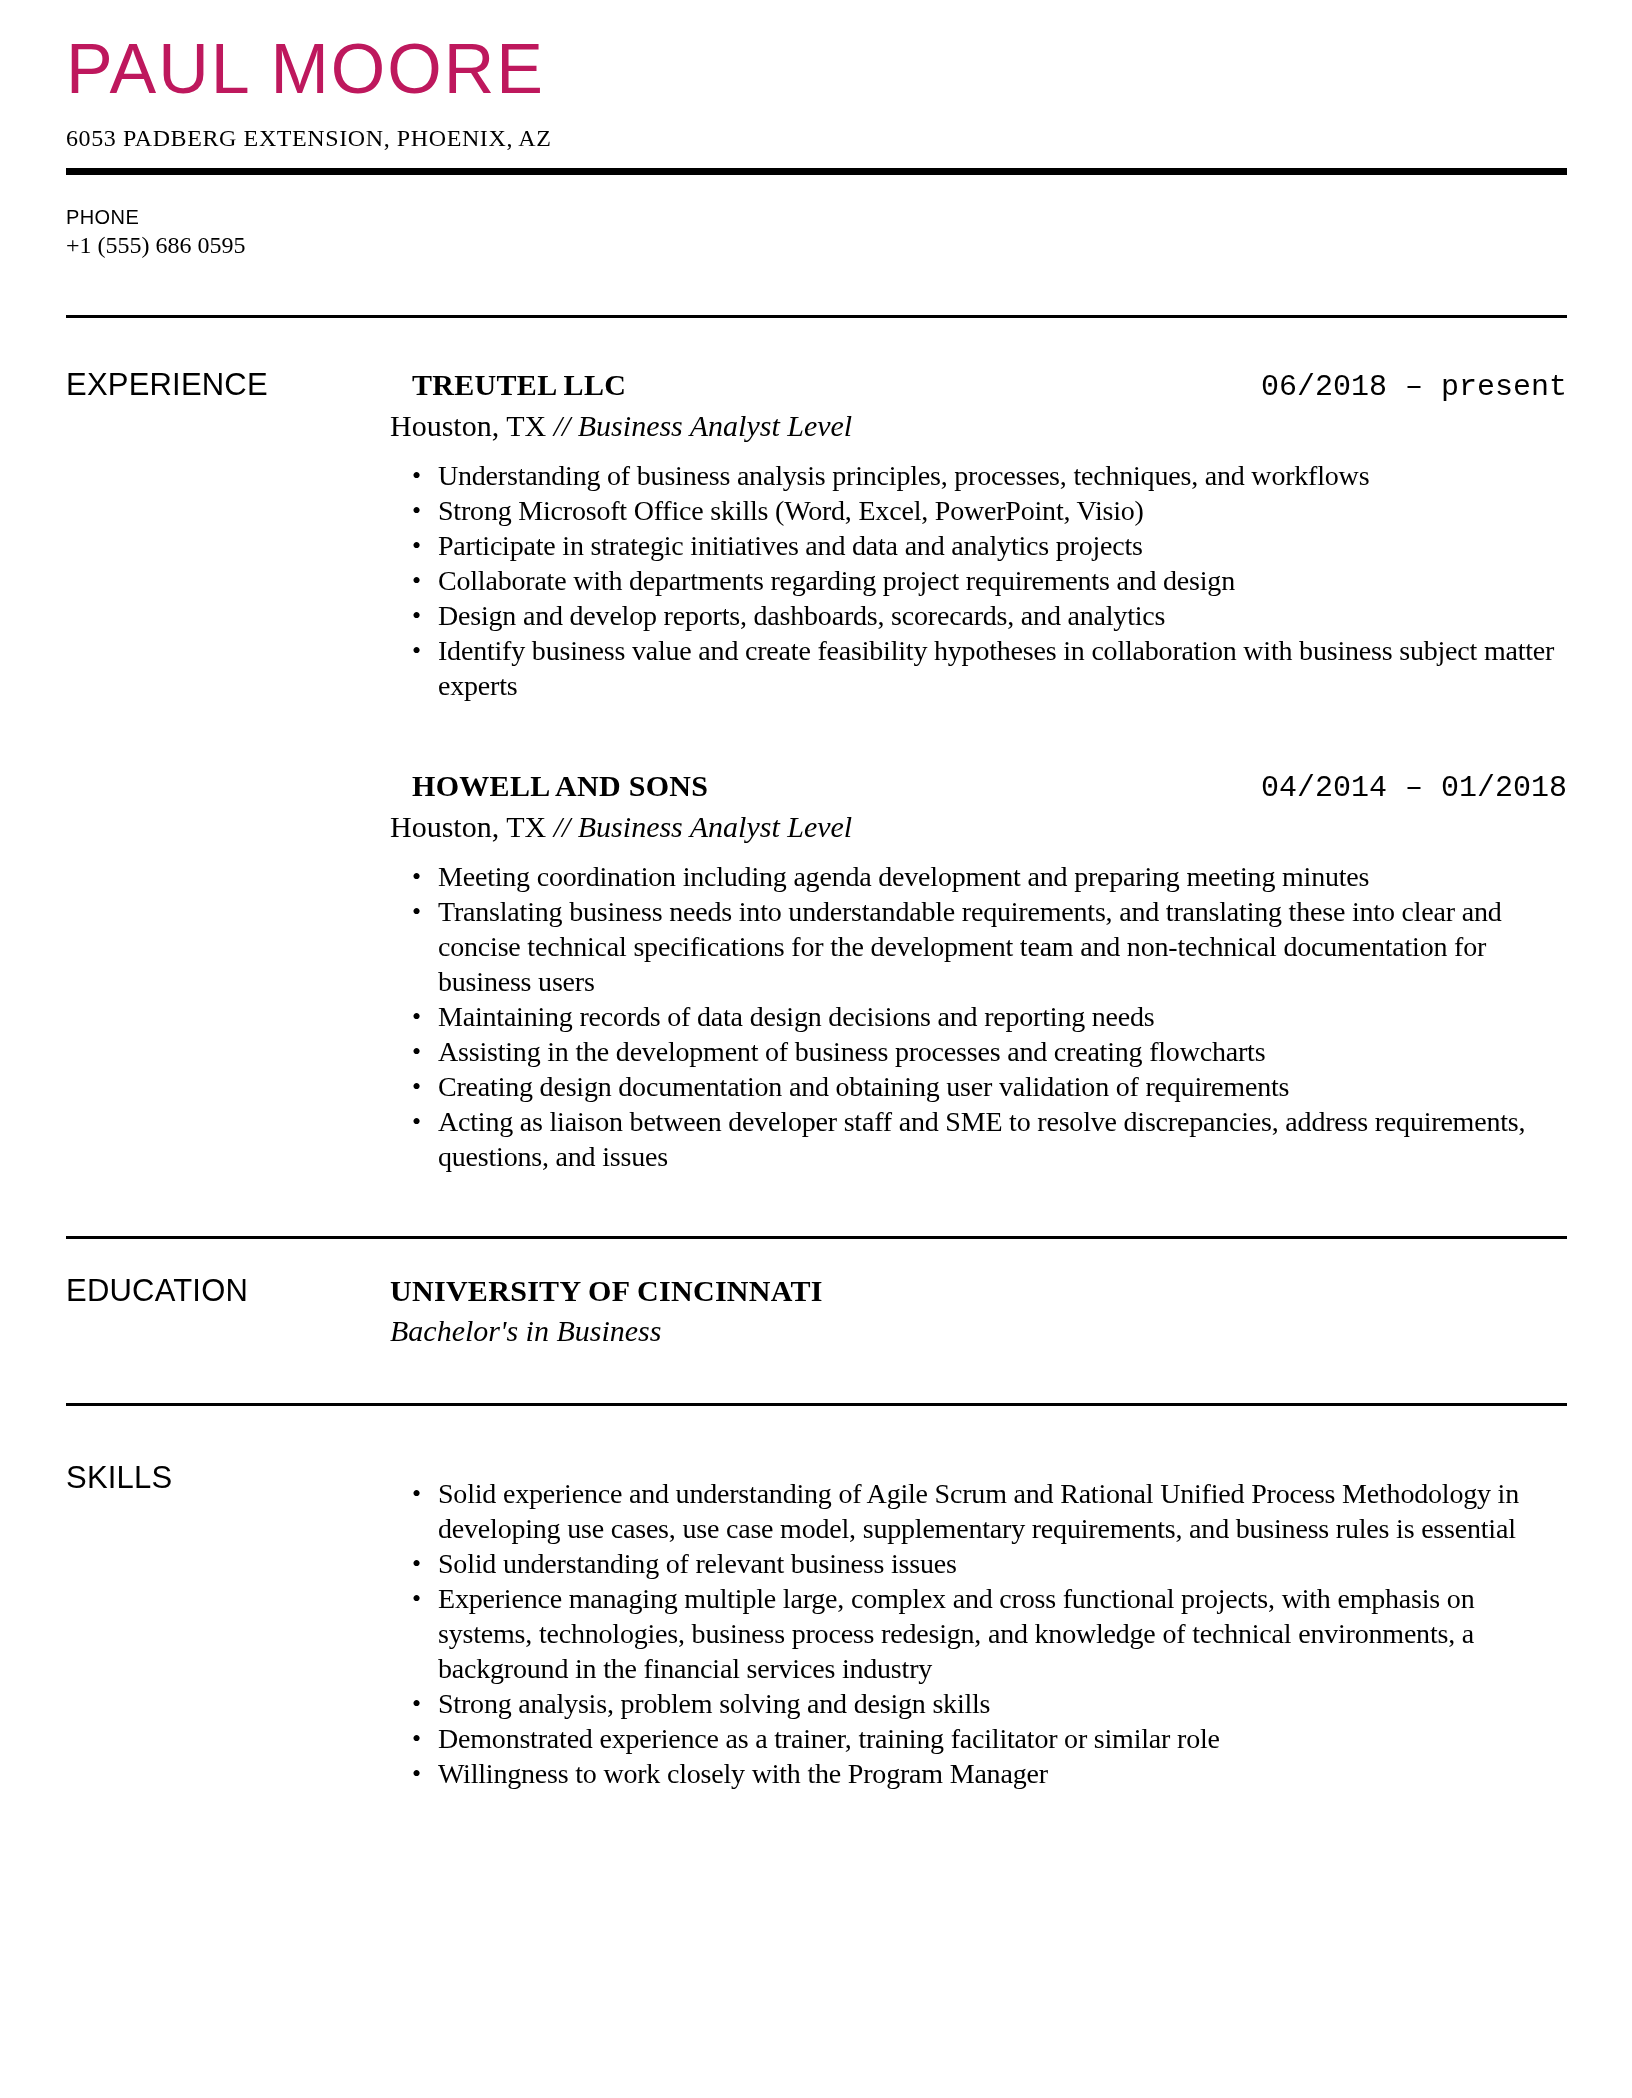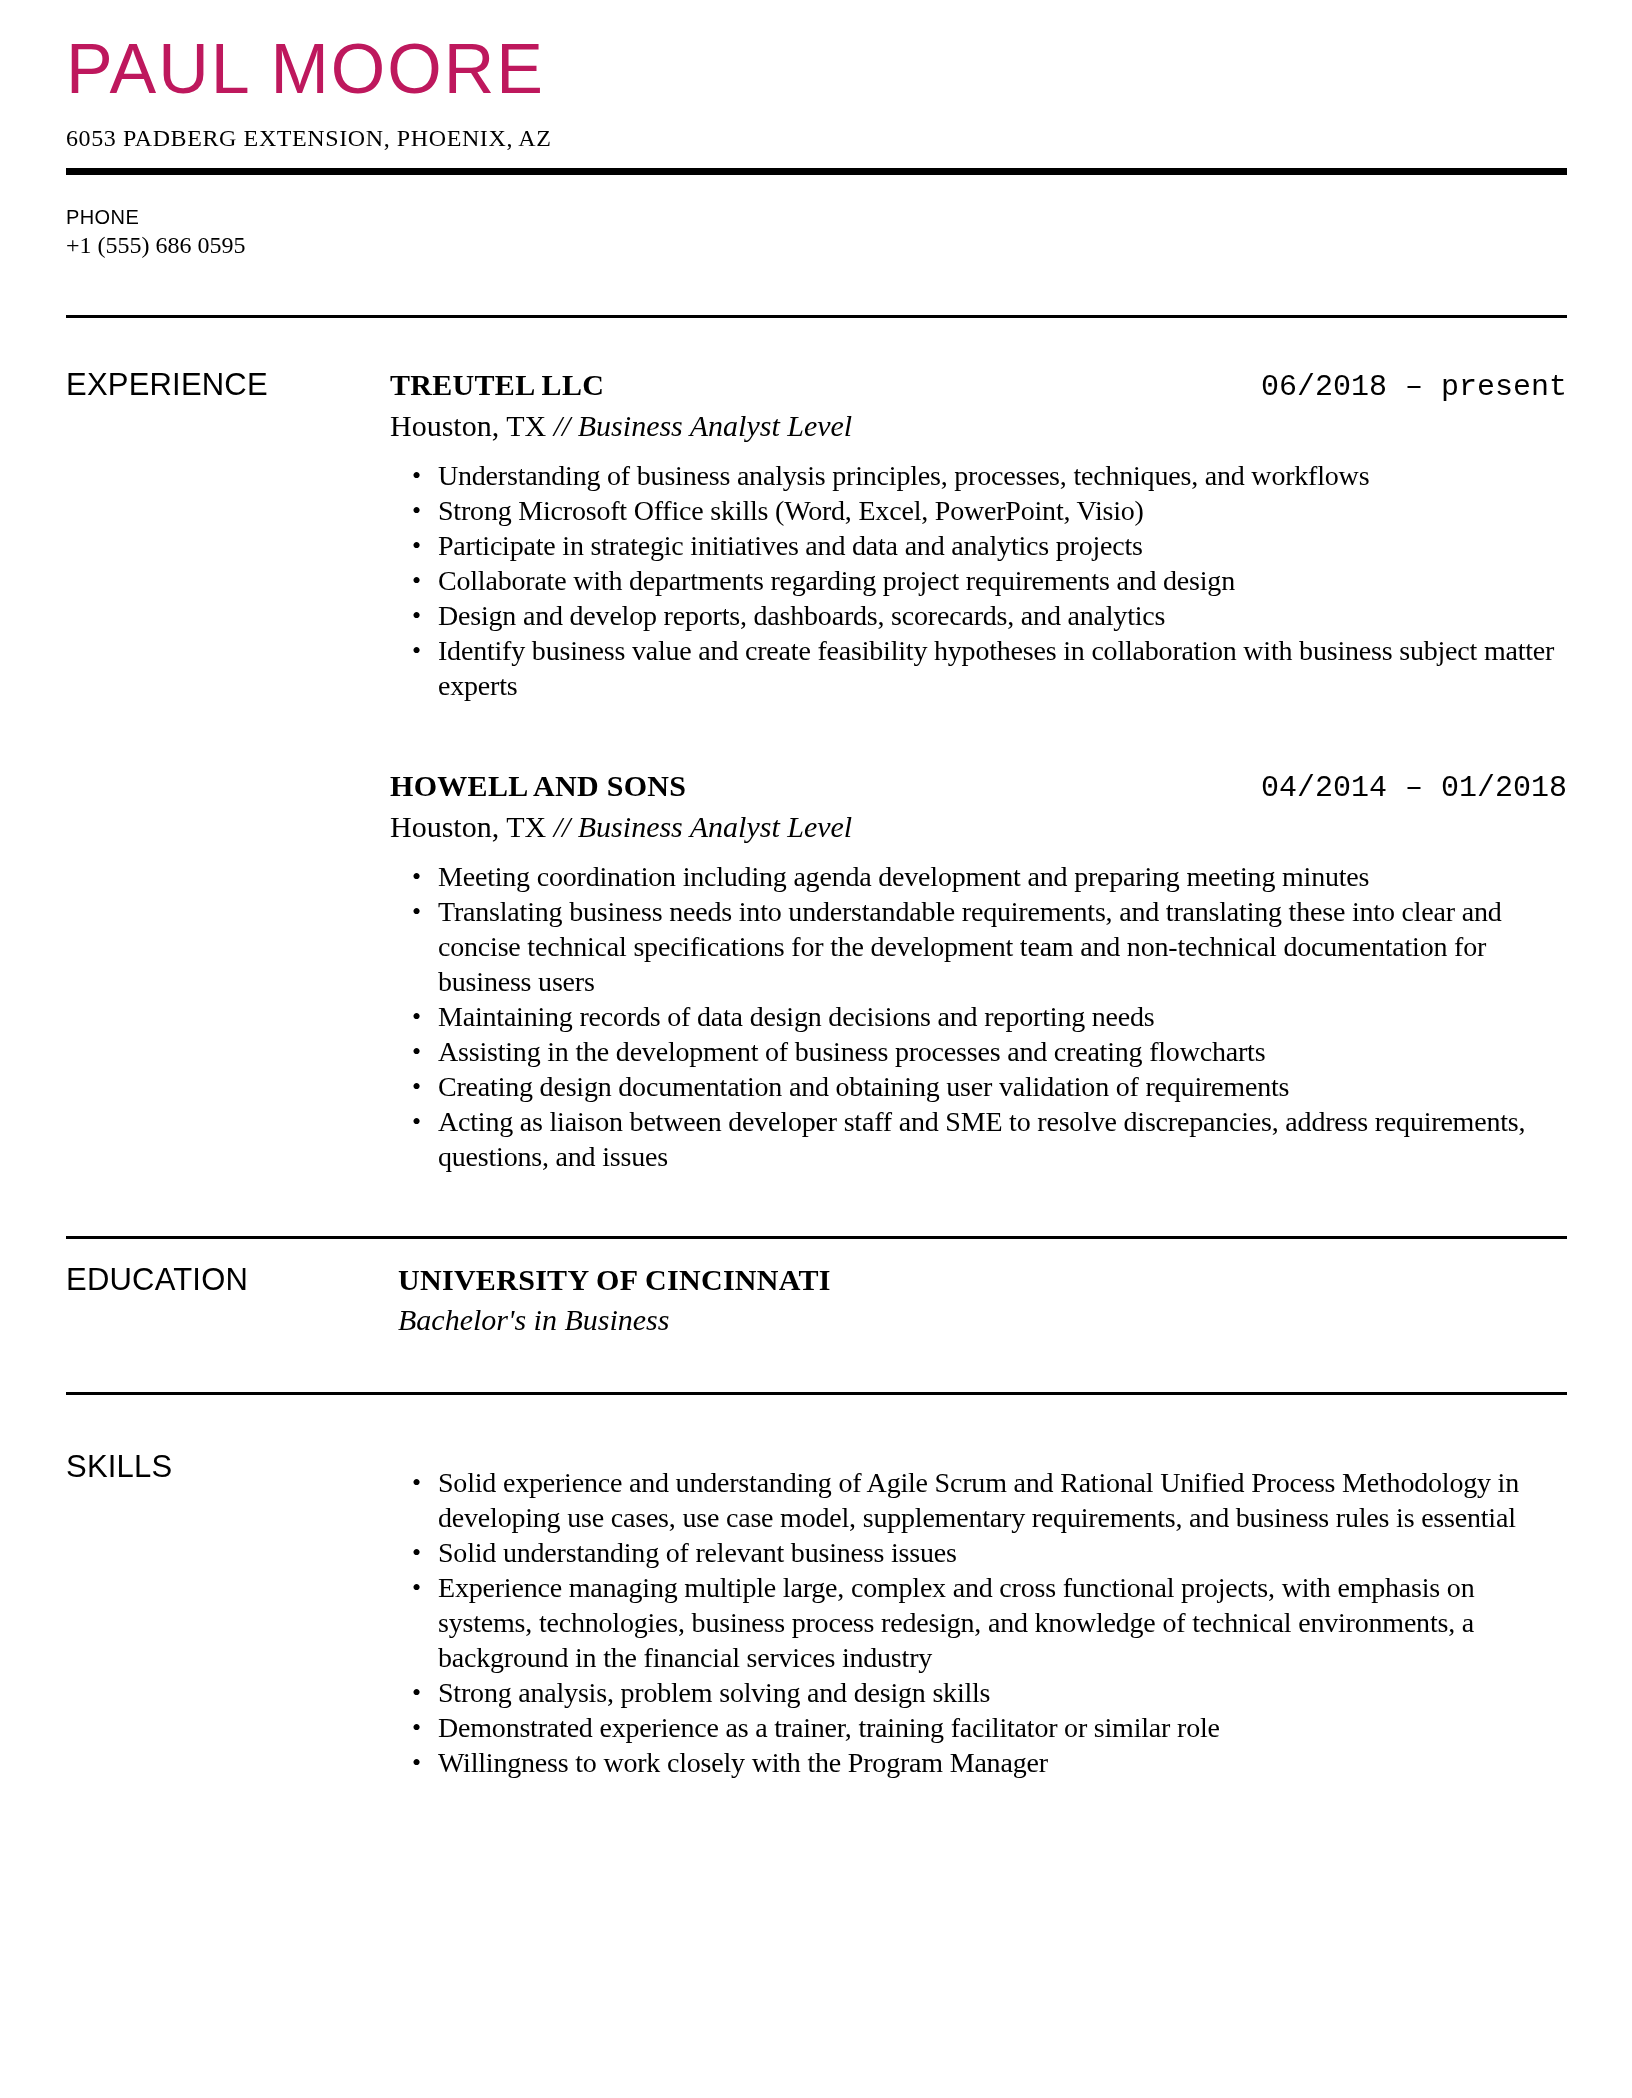--- a/index.html
+++ b/index.html
@@ -32,32 +32,32 @@
   }
   .contact-value { font-size:24px; line-height:28px; margin-top:2px; }
 
   .rule-1 { margin-top:56px; }
   .rule-2 { margin-top:62px; }
   .rule-3 { margin-top:55px; }
 
   
   .section { display:flex; }
   .section-exp  { padding-top:50px; }
-  .section-edu  { padding-top:24px;gap:8px; }
+  .section-edu  { padding-top:35px; }
   .section-skl  { padding-top:55px; }
   .section-label-col { width:324px; flex:0 0 324px; }
   .section-label {
     font-family:"Liberation Sans", sans-serif;
     font-size:31px; line-height:34px; letter-spacing:0.2px;
   }
   .section-content { flex:1 1 auto; min-width:0; }
 
   
   .job + .job { margin-top:66px; }
-  .job-header { display:flex; justify-content:space-between; align-items:baseline; }
+  .job-header { display:flex; justify-content:space-between; align-items:baseline;margin-left:22px; }
   .company { font-size:30px; line-height:34px; font-weight:bold; letter-spacing:0.3px; }
   .dates   { font-size:30px; line-height:34px;font-family:Liberation Mono, monospace; }
   .subtitle { font-size:30px; line-height:34px; margin-top:5px; }
   .subtitle .role { font-style:italic; }
 
   
   ul.bullets { list-style:none; margin-top:15px; padding-left:48px; }
   ul.bullets li {
     position:relative;
     font-size:28px; line-height:35px; letter-spacing:-0.2px;

